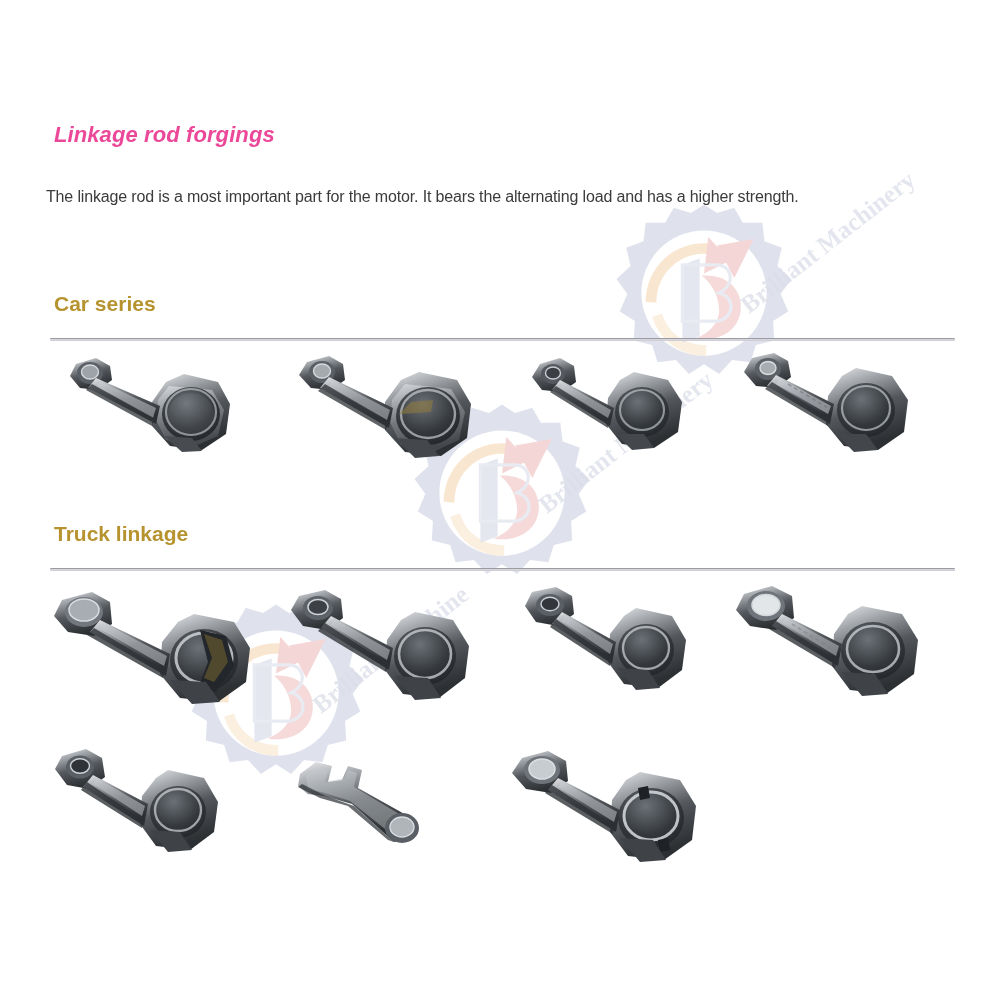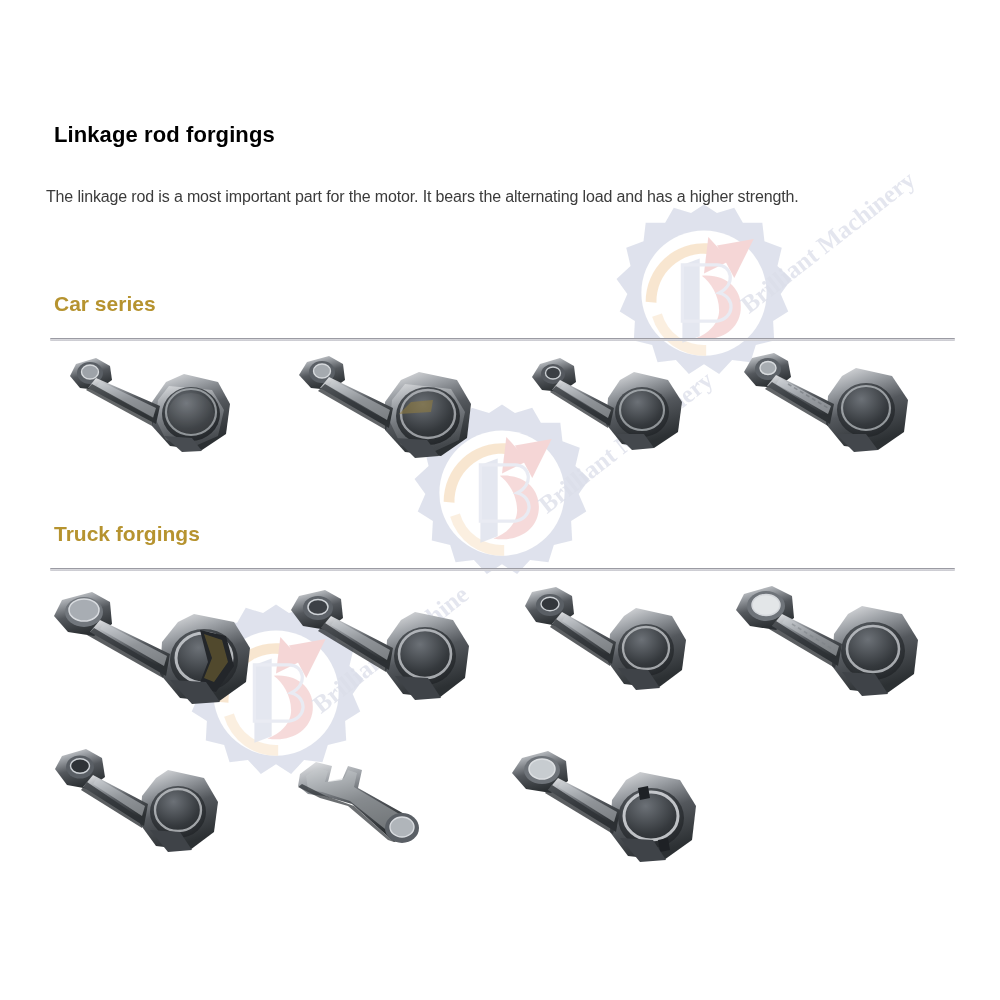--- a/index.html
+++ b/index.html
@@ -23,23 +23,24 @@
     height: 1000px;
   }
 
   
   .doc-title {
     position: absolute;
     left: 54px;
     top: 122px;
     font-size: 22px;
     font-weight: bold;
-    color: #000000;
+    color: #ec4899;
     letter-spacing: 0.1px;
     white-space: nowrap;
+    font-style: italic;
   }
   .doc-body {
     position: absolute;
     left: 46px;
     top: 182px;
     width: 905px;
     font-size: 16px;
     line-height: 30px;
     color: #3b3b3b;
     letter-spacing: -0.15px;
@@ -239,21 +240,21 @@
       <ellipse cx="32" cy="17" rx="13" ry="11" fill="#5c6167"></ellipse>
       <ellipse cx="32" cy="16" rx="8" ry="6.5" fill="#a8adb2"></ellipse>
       <ellipse cx="32" cy="16" rx="8" ry="6.5" fill="none" stroke="#d8dbde" stroke-width="1.4"></ellipse>
       <path d="M40 23 L98 52 L94 72 L31 34 Z" fill="url(#gA)"></path>
       <path d="M44 26 L95 54 L92 62 L40 32 Z" fill="#d2d6da" opacity="0.55"></path>
       <path d="M36 30 L93 66 L92 74 L29 37 Z" fill="#2e3235" opacity="0.75"></path>
       <path d="M52 32 L92 56" stroke="#6d7277" stroke-width="1.6" opacity="0.55" stroke-dasharray="4 3"></path>
     </svg>
   </div>
 
-  <div class="section-title truck">Truck forgings</div>
+  <div class="section-title truck">Truck linkage</div>
   <div class="rule r2"></div>
 
   <div class="fig" style="left:48px; top:588px;">
     <svg width="230" height="125" viewBox="0 0 230 125">
       <path d="M146 26 L186 34 L202 60 L198 94 L170 114 L132 110 L112 86 L114 54 L130 34 Z" fill="url(#gA)"></path>
       <ellipse cx="156" cy="72" rx="34" ry="31" fill="url(#gBore)"></ellipse>
       <ellipse cx="156" cy="70" rx="28" ry="25" fill="none" stroke="#dfe2e5" stroke-width="3" opacity="0.75"></ellipse>
       <path d="M152 42 L178 48 L186 78 L168 104 L150 100 L160 74 Z" fill="#23262a"></path>
       <path d="M156 46 L174 52 L180 74 L166 94 L156 90 L164 70 Z" fill="#8a7530" opacity="0.45"></path>
       <path d="M122 92 L144 116 L172 114 L158 94 Z" fill="#3f4348"></path>

